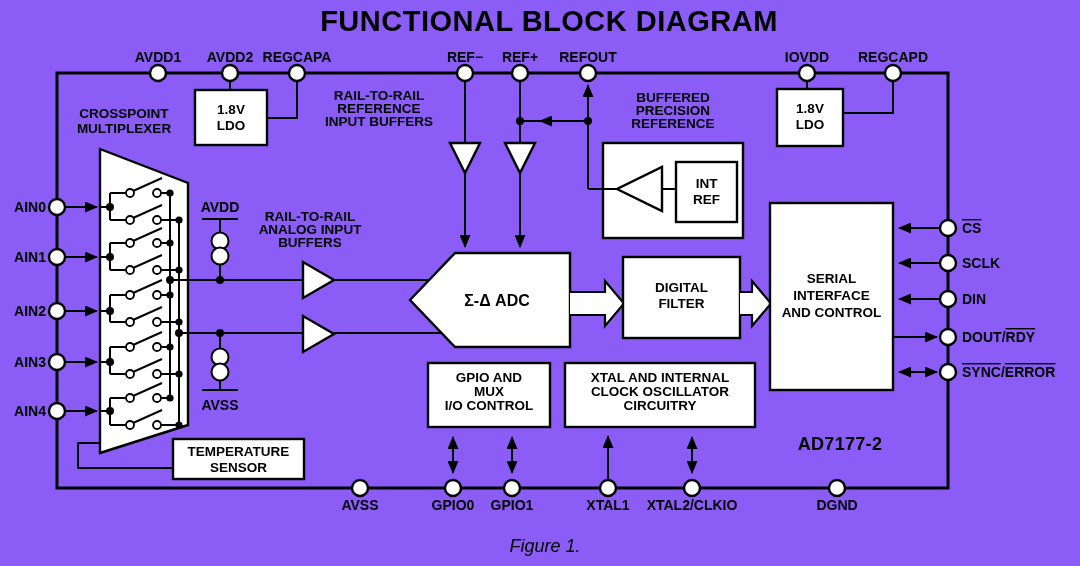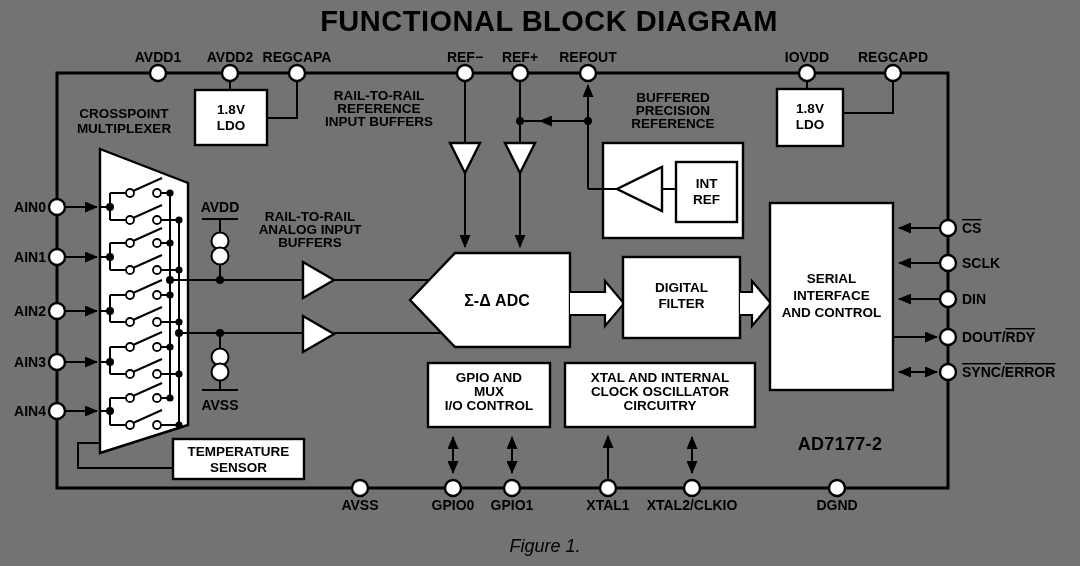--- a/index.html
+++ b/index.html
@@ -1,16 +1,16 @@
 <!DOCTYPE html>
 <html><head>
 <meta charset="utf-8">
 <style>
   html,body{margin:0;padding:0;background:#ffffff;}
-  .page{position:relative;width:1080px;height:566px;background:#737373;overflow:hidden;
+  .page{position:relative;width:1080px;height:566px;background:#8b5cf6;overflow:hidden;
         font-family:"Liberation Sans","DejaVu Sans",sans-serif;}
   svg text{font-family:"Liberation Sans","DejaVu Sans",sans-serif;font-weight:bold;fill:#000;}
   .t-title{font-size:29px;letter-spacing:.5px;}
   .t-pin{font-size:14px;}
   .t-block{font-size:13.5px;}
   .t-adc{font-size:16px;}
   .t-chip{font-size:18px;letter-spacing:.3px;}
   .t-caption{font-size:18px;font-style:italic;font-weight:normal;}
   .ol{text-decoration:overline;}
   .w{stroke:#000;stroke-width:2;fill:none;}

